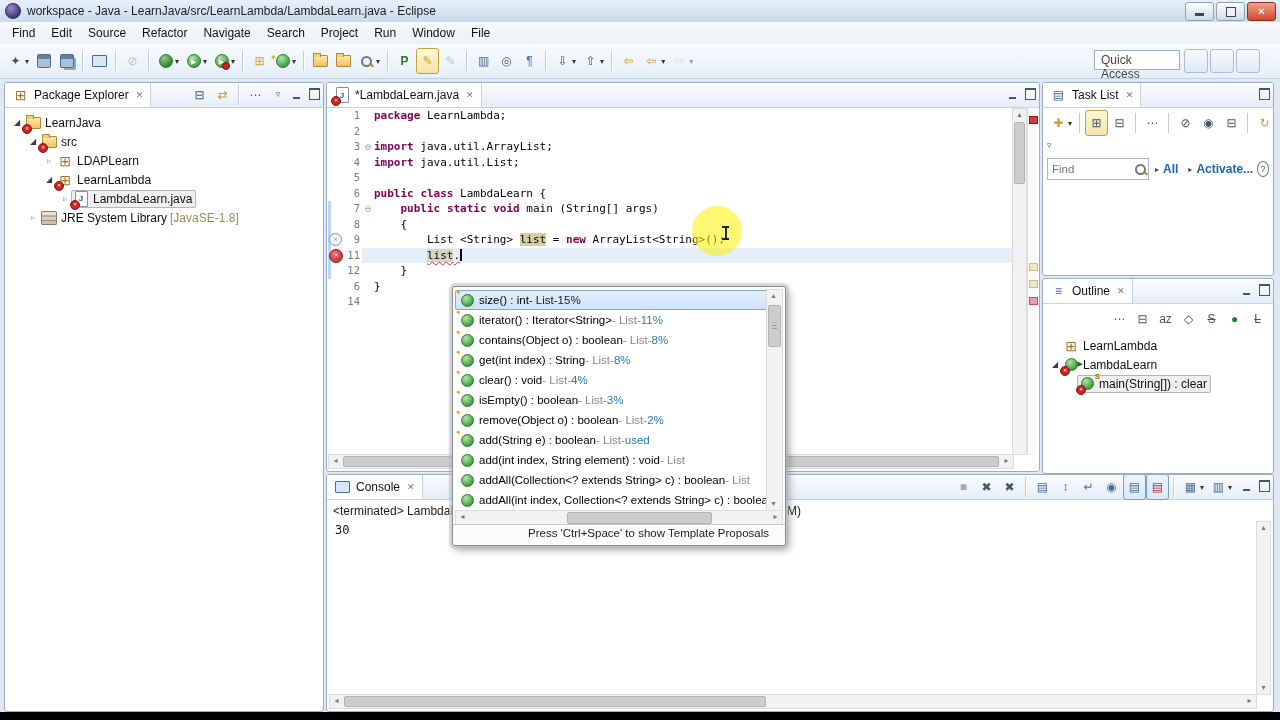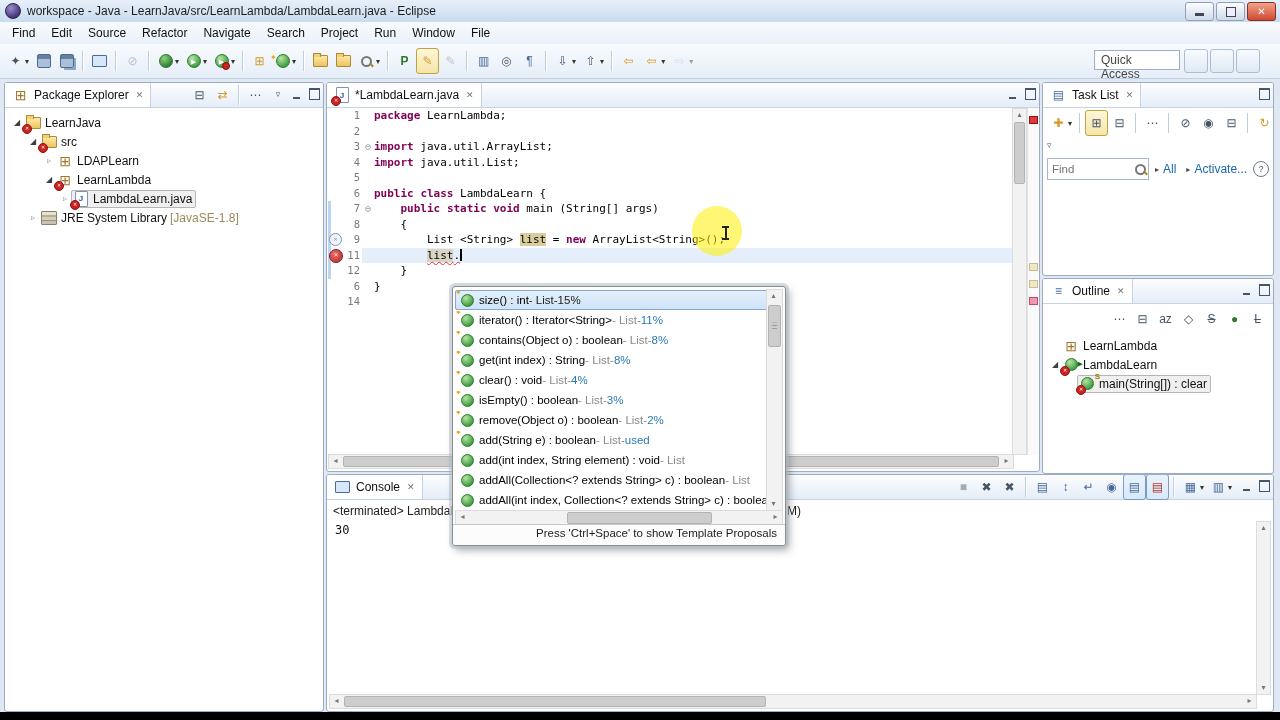--- a/index.html
+++ b/index.html
@@ -112,33 +112,33 @@
   .ovr .m{position:absolute;left:1px;width:7px;height:6px;border:1px solid #c99;}
   
   #popup{position:absolute;left:452px;top:286px;width:332px;height:258px;background:#fff;
     border:1px solid #8c8c8c;border-radius:3px;box-shadow:0 0 0 3px rgba(180,190,205,.55),3px 4px 9px rgba(0,0,0,.35);z-index:80;}
   .cp-row{display:flex;align-items:center;height:20px;padding:0 16px 0 3px;font-size:11.5px;
     white-space:nowrap;overflow:hidden;border:1px solid transparent;box-sizing:border-box;}
   .cp-row.sel{background:linear-gradient(#e3effc,#cfe3f8);border-color:#86a7cf;border-radius:2px;}
   .cp-gray{color:#8a8a8a;} .cp-pct{color:#2a7ab0;} .cp-row.sel .cp-gray,.cp-row.sel .cp-pct{color:#222;}
   .cp-sig{color:#000;}
   #cp-status{position:absolute;left:0;right:0;bottom:0;height:18px;border-top:1px solid #c8c8c8;
-    font-size:11.5px;color:#222;text-align:right;padding:2px 8px 0 0;background:#fcfcfc;border-radius:0 0 3px 3px;}
+    font-size:11.5px;color:#222;text-align:right;padding:2px 16px 0 0;background:#fcfcfc;border-radius:0 0 3px 3px;}
   #cp-hscroll{position:absolute;left:2px;right:2px;bottom:19px;height:14px;}
   #cp-vscroll{position:absolute;right:2px;top:2px;width:15px;height:220px;}
   .grip::after{content:"";position:absolute;left:3px;right:3px;top:50%;height:7px;transform:translateY(-50%);
     background:repeating-linear-gradient(#9a9a9a 0 1px,transparent 1px 3px);}
   
   #co-status{position:absolute;left:6px;top:29px;font-size:12px;color:#222;}
   #co-status-r{position:absolute;left:460px;top:29px;font-size:12px;color:#222;}
   #co-out{position:absolute;left:8px;top:48px;font-family:"DejaVu Sans Mono",monospace;font-size:12px;color:#111;}
   
   .tl-row2{display:flex;align-items:center;padding:2px 4px;}
   #find-box{width:78px;height:18px;border:1px solid #a8b8ca;font-size:11.5px;padding:1px 18px 1px 4px;color:#333;}
-  .tl-link{color:#1a66b0;font-size:12px;margin:0 4px;}
+  .tl-link{color:#1a66b0;font-size:12px;margin:0 4px;font-weight:bold;}
   .tl-arr{font-size:8px;color:#444;margin-left:6px;}
   .qmark{width:14px;height:14px;border:1px solid #6a7a8a;border-radius:50%;font-size:9px;color:#4a5a6a;
     display:inline-flex;align-items:center;justify-content:center;margin-left:auto;}
   
   #qa{position:absolute;right:100px;top:50px;width:86px;height:20px;border:1px solid #9ab0c8;background:#fff;
     font-size:12px;color:#444;padding:2px 6px;box-sizing:border-box;}
   .persp{position:absolute;top:49px;width:22px;height:22px;border:1px solid #a9bdd4;border-radius:3px;
     background:linear-gradient(#f8fbfe,#dfe9f4);}
   #watermark{position:absolute;right:10px;top:8px;width:84px;z-index:95;opacity:.93;}
   .wm-screen{width:72px;height:54px;border:7px solid #2e8b8b;border-radius:6px;background:rgba(255,255,255,.82);

